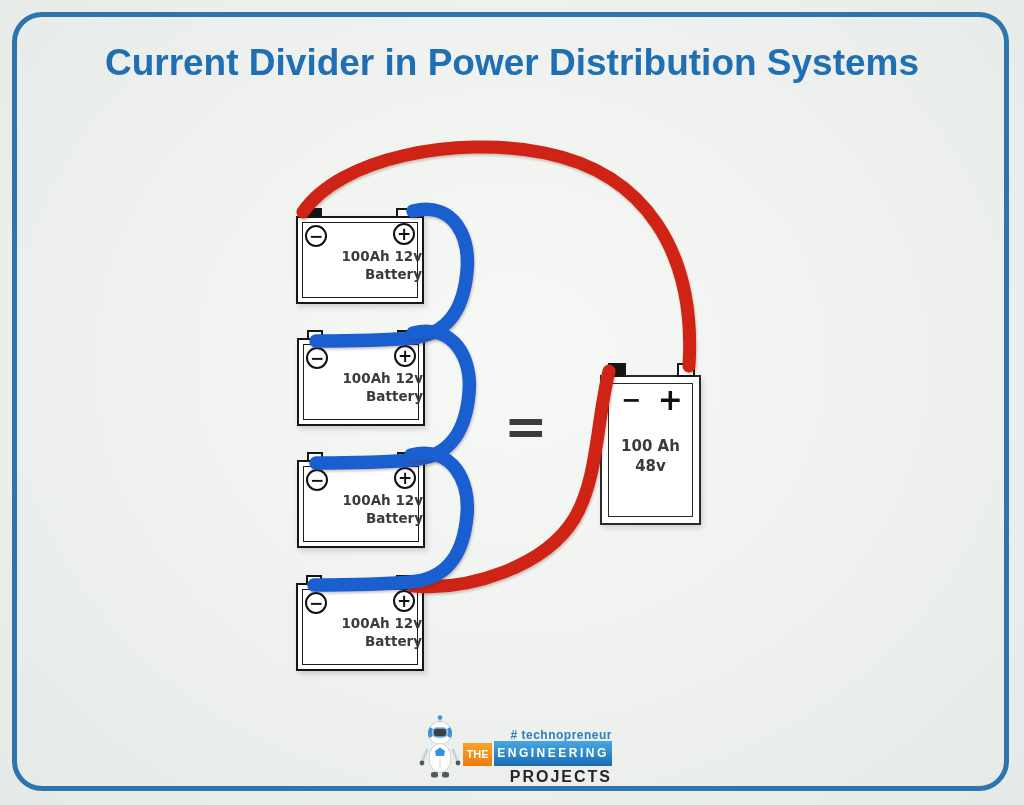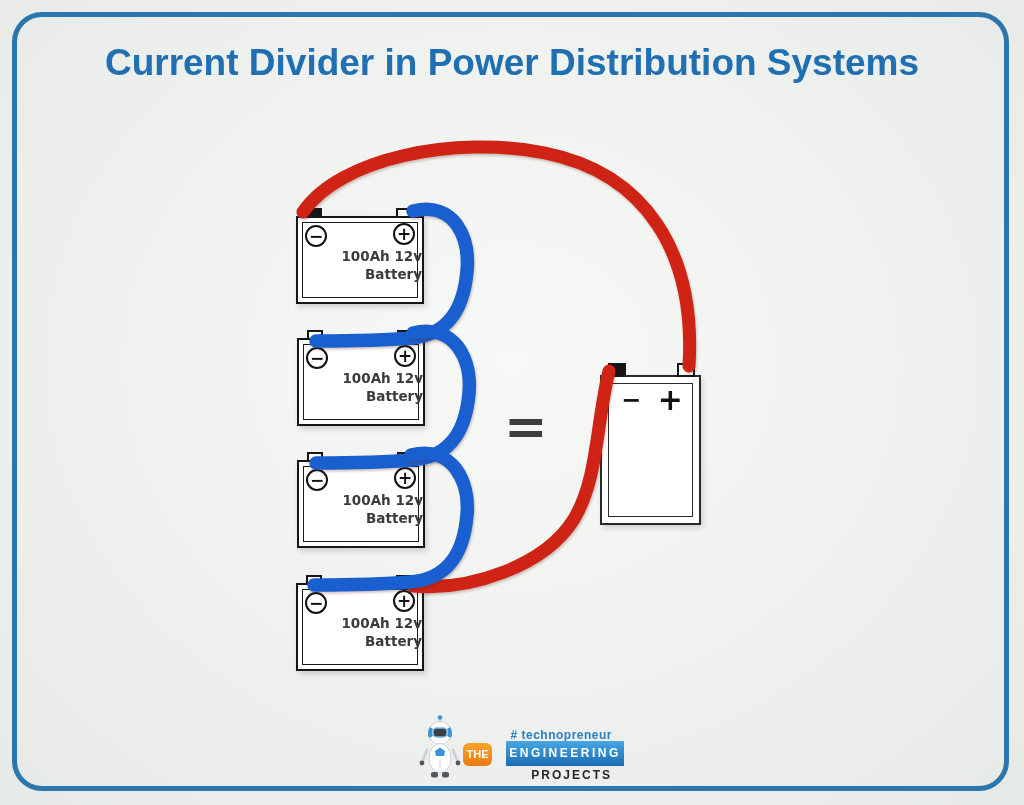--- a/index.html
+++ b/index.html
@@ -80,30 +80,30 @@
   
   .logo { position:absolute; left:414px; top:714px; width:200px; height:72px; }
   .robot { position:absolute; left:0; top:0; }
   .hashtag {
     position:absolute; right:2px; top:14px; font-size:12px; font-weight:bold;
     color:#2e7dc1; letter-spacing:0.5px;
   }
   .word-the {
     position:absolute; left:49px; top:29px; width:29px; height:23px;
     background:linear-gradient(#f9a328, #ee7a12); color:#fff;
-    font-size:11px; font-weight:bold; text-align:center; line-height:23px;border-radius:6px;
+    font-size:11px; font-weight:bold; text-align:center; line-height:23px;
   }
   .word-eng {
-    position:absolute; left:92px; top:27px; width:118px; height:25px;
+    position:absolute; left:80px; top:27px; width:118px; height:25px;
     background:linear-gradient(#47a7e3, #1b6cb3); color:#fff;
     font-size:12px; font-weight:bold; text-align:center; line-height:25px;
     letter-spacing:2.5px;
   }
   .word-projects {
-    position:absolute; right:2px; top:54px; font-size:12px; font-weight:bold;
+    position:absolute; right:2px; top:54px; font-size:16px; font-weight:bold;
     color:#262626; letter-spacing:2px;
   }
 </style>
 </head>
 <body>
 
 <div class="canvas">
   <div class="card"></div>
 
   <div class="title">Current Divider in Power Distribution Systems</div>
@@ -157,20 +157,24 @@
   </div>
 
   <div class="equals">=</div>
 
   <div class="big-battery">
     <div class="big-nub left"></div>
     <div class="big-nub right"></div>
     <div class="inner">
       <div class="big-minus">−</div>
       <div class="big-plus">+</div>
+      <div class="big-label">
+        <div>100 Ah</div>
+        <div>48v</div>
+      </div>
     </div>
   </div>
 
   <svg class="cables" width="1024" height="805" viewBox="0 0 1024 805">
     <path d="M303,212 C340,158 455,135 545,153 C645,173 696,252 689,366" fill="none" stroke-width="13" stroke-linecap="round" stroke="#cf2315"></path>
     <path d="M413,586 C470,591 545,566 574,519 C598,479 596,424 609,371" fill="none" stroke-width="13" stroke-linecap="round" stroke="#cf2315"></path>
     <path d="M413,211 C455,201 470,238 467,271 C464,306 450,334 412,338 C378,341 340,341 316,341" fill="none" stroke-width="13.5" stroke-linecap="round" stroke="#1a5fd0"></path>
     <path d="M413,333 C455,323 472,360 469,393 C466,428 452,457 412,460 C378,463 340,463 316,463" fill="none" stroke-width="13.5" stroke-linecap="round" stroke="#1a5fd0"></path>
     <path d="M411,455 C453,445 470,482 467,515 C464,550 450,579 410,582 C376,585 340,585 314,585" fill="none" stroke-width="13.5" stroke-linecap="round" stroke="#1a5fd0"></path>
   </svg>

